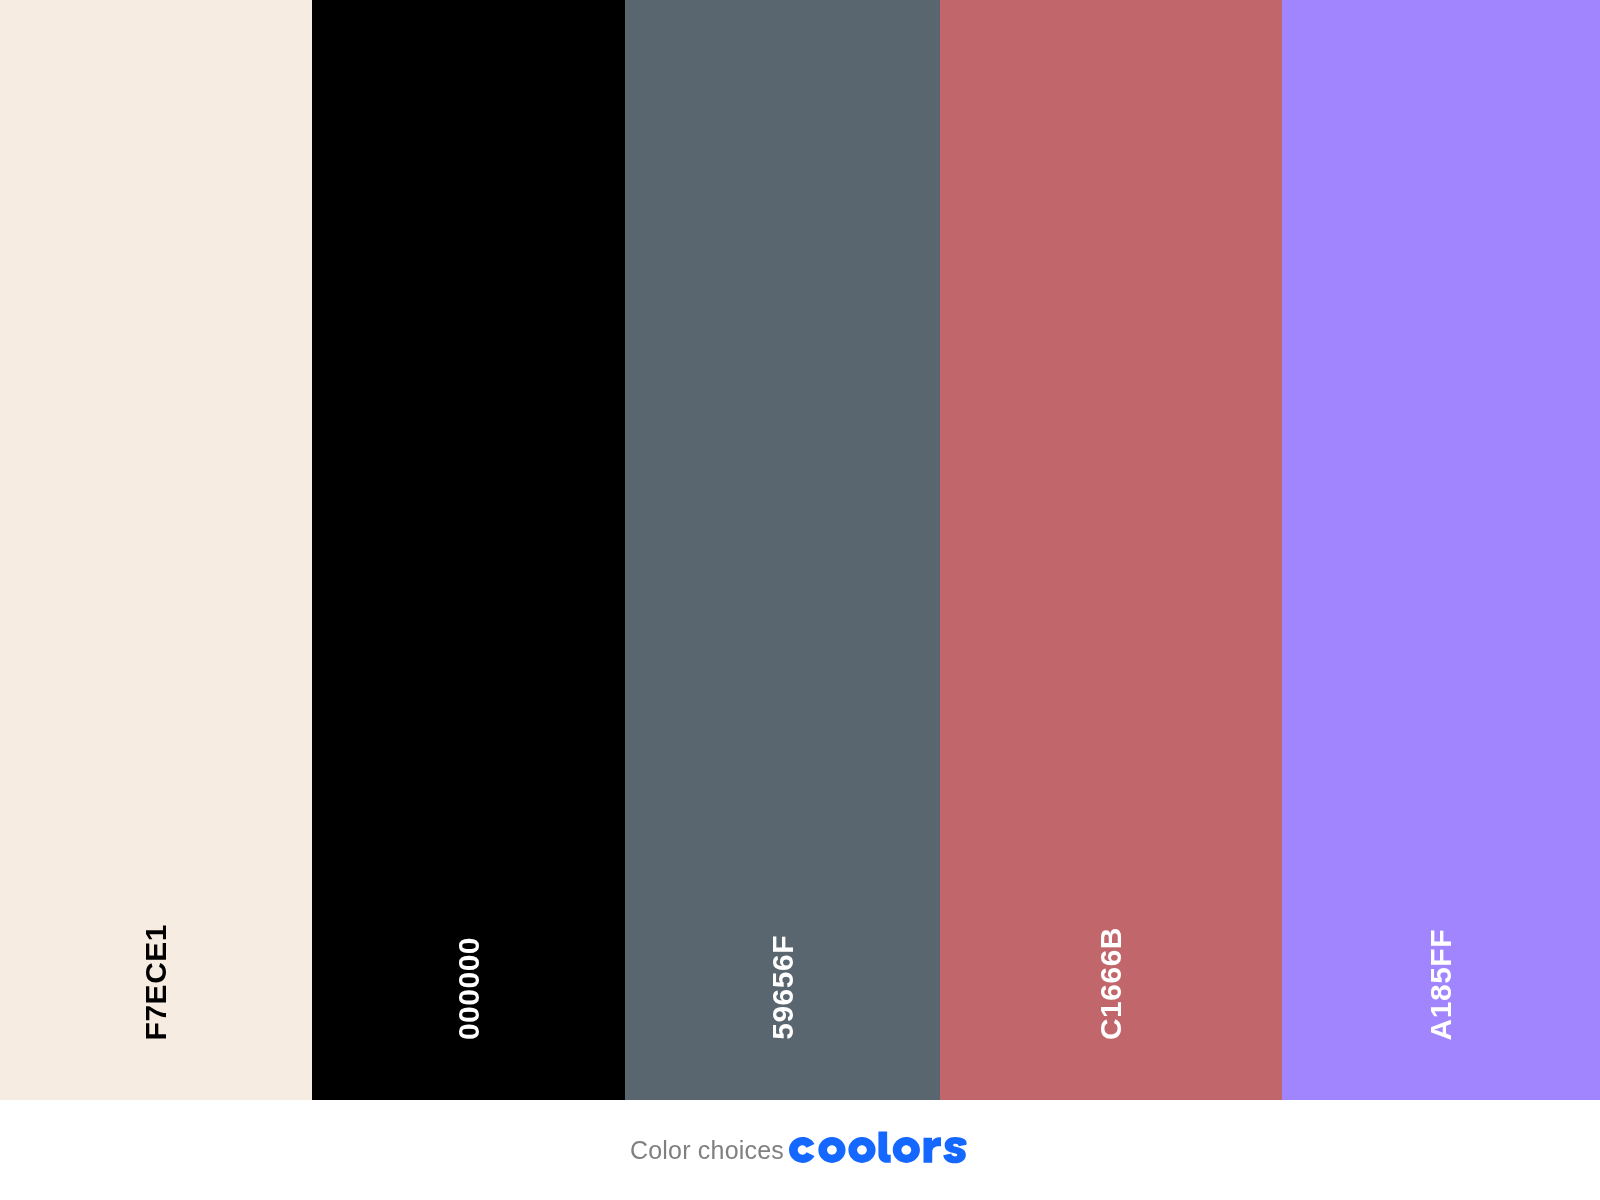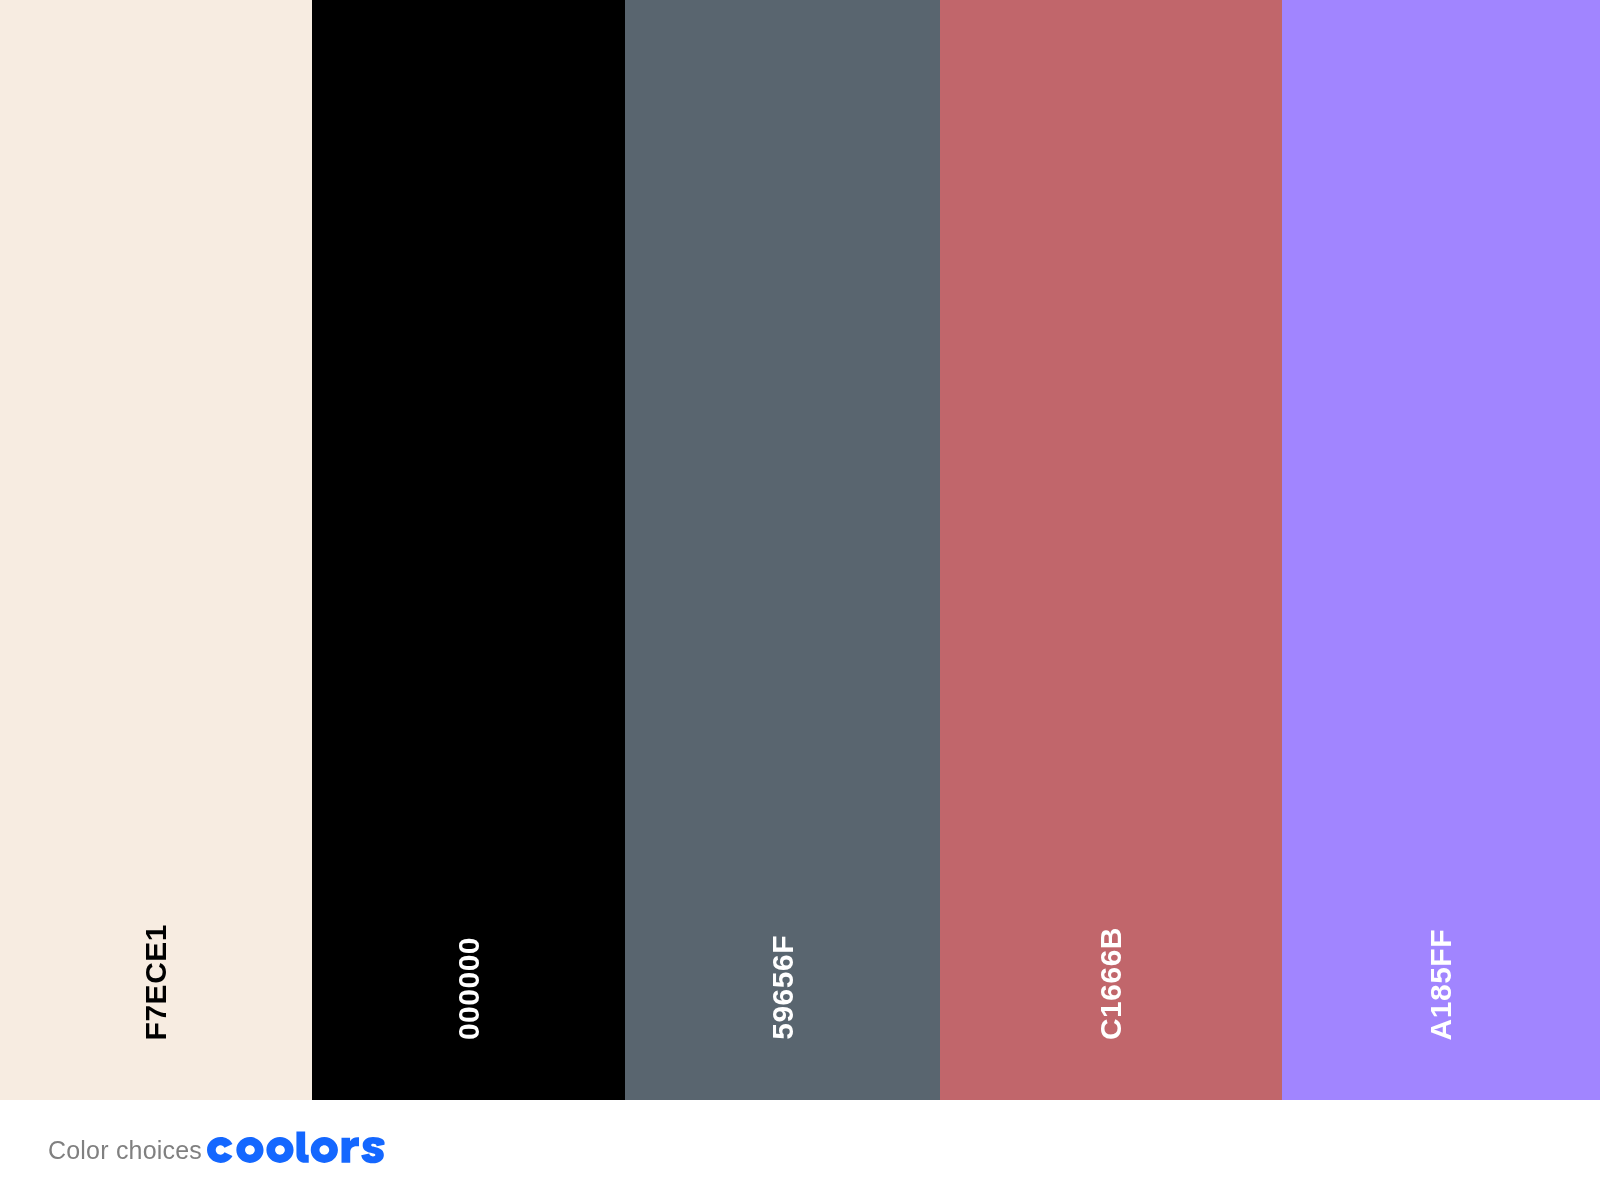--- a/index.html
+++ b/index.html
@@ -65,22 +65,22 @@
   }
 
   
   #footer {
     position: relative;
     width: 1600px;
     height: 100px;
     background: #ffffff;
     display: flex;
     align-items: center;
-    justify-content: flex-start;
-    padding: 0 48px;
+    justify-content: center;
+    padding: 0 28px;
     box-sizing: border-box;
     flex: 0 0 auto;
     z-index: 5;
   }
 
   #footer-title {
     font-family: "Liberation Sans", sans-serif;
     font-size: 25px;
     font-weight: normal;
     color: #808080;

